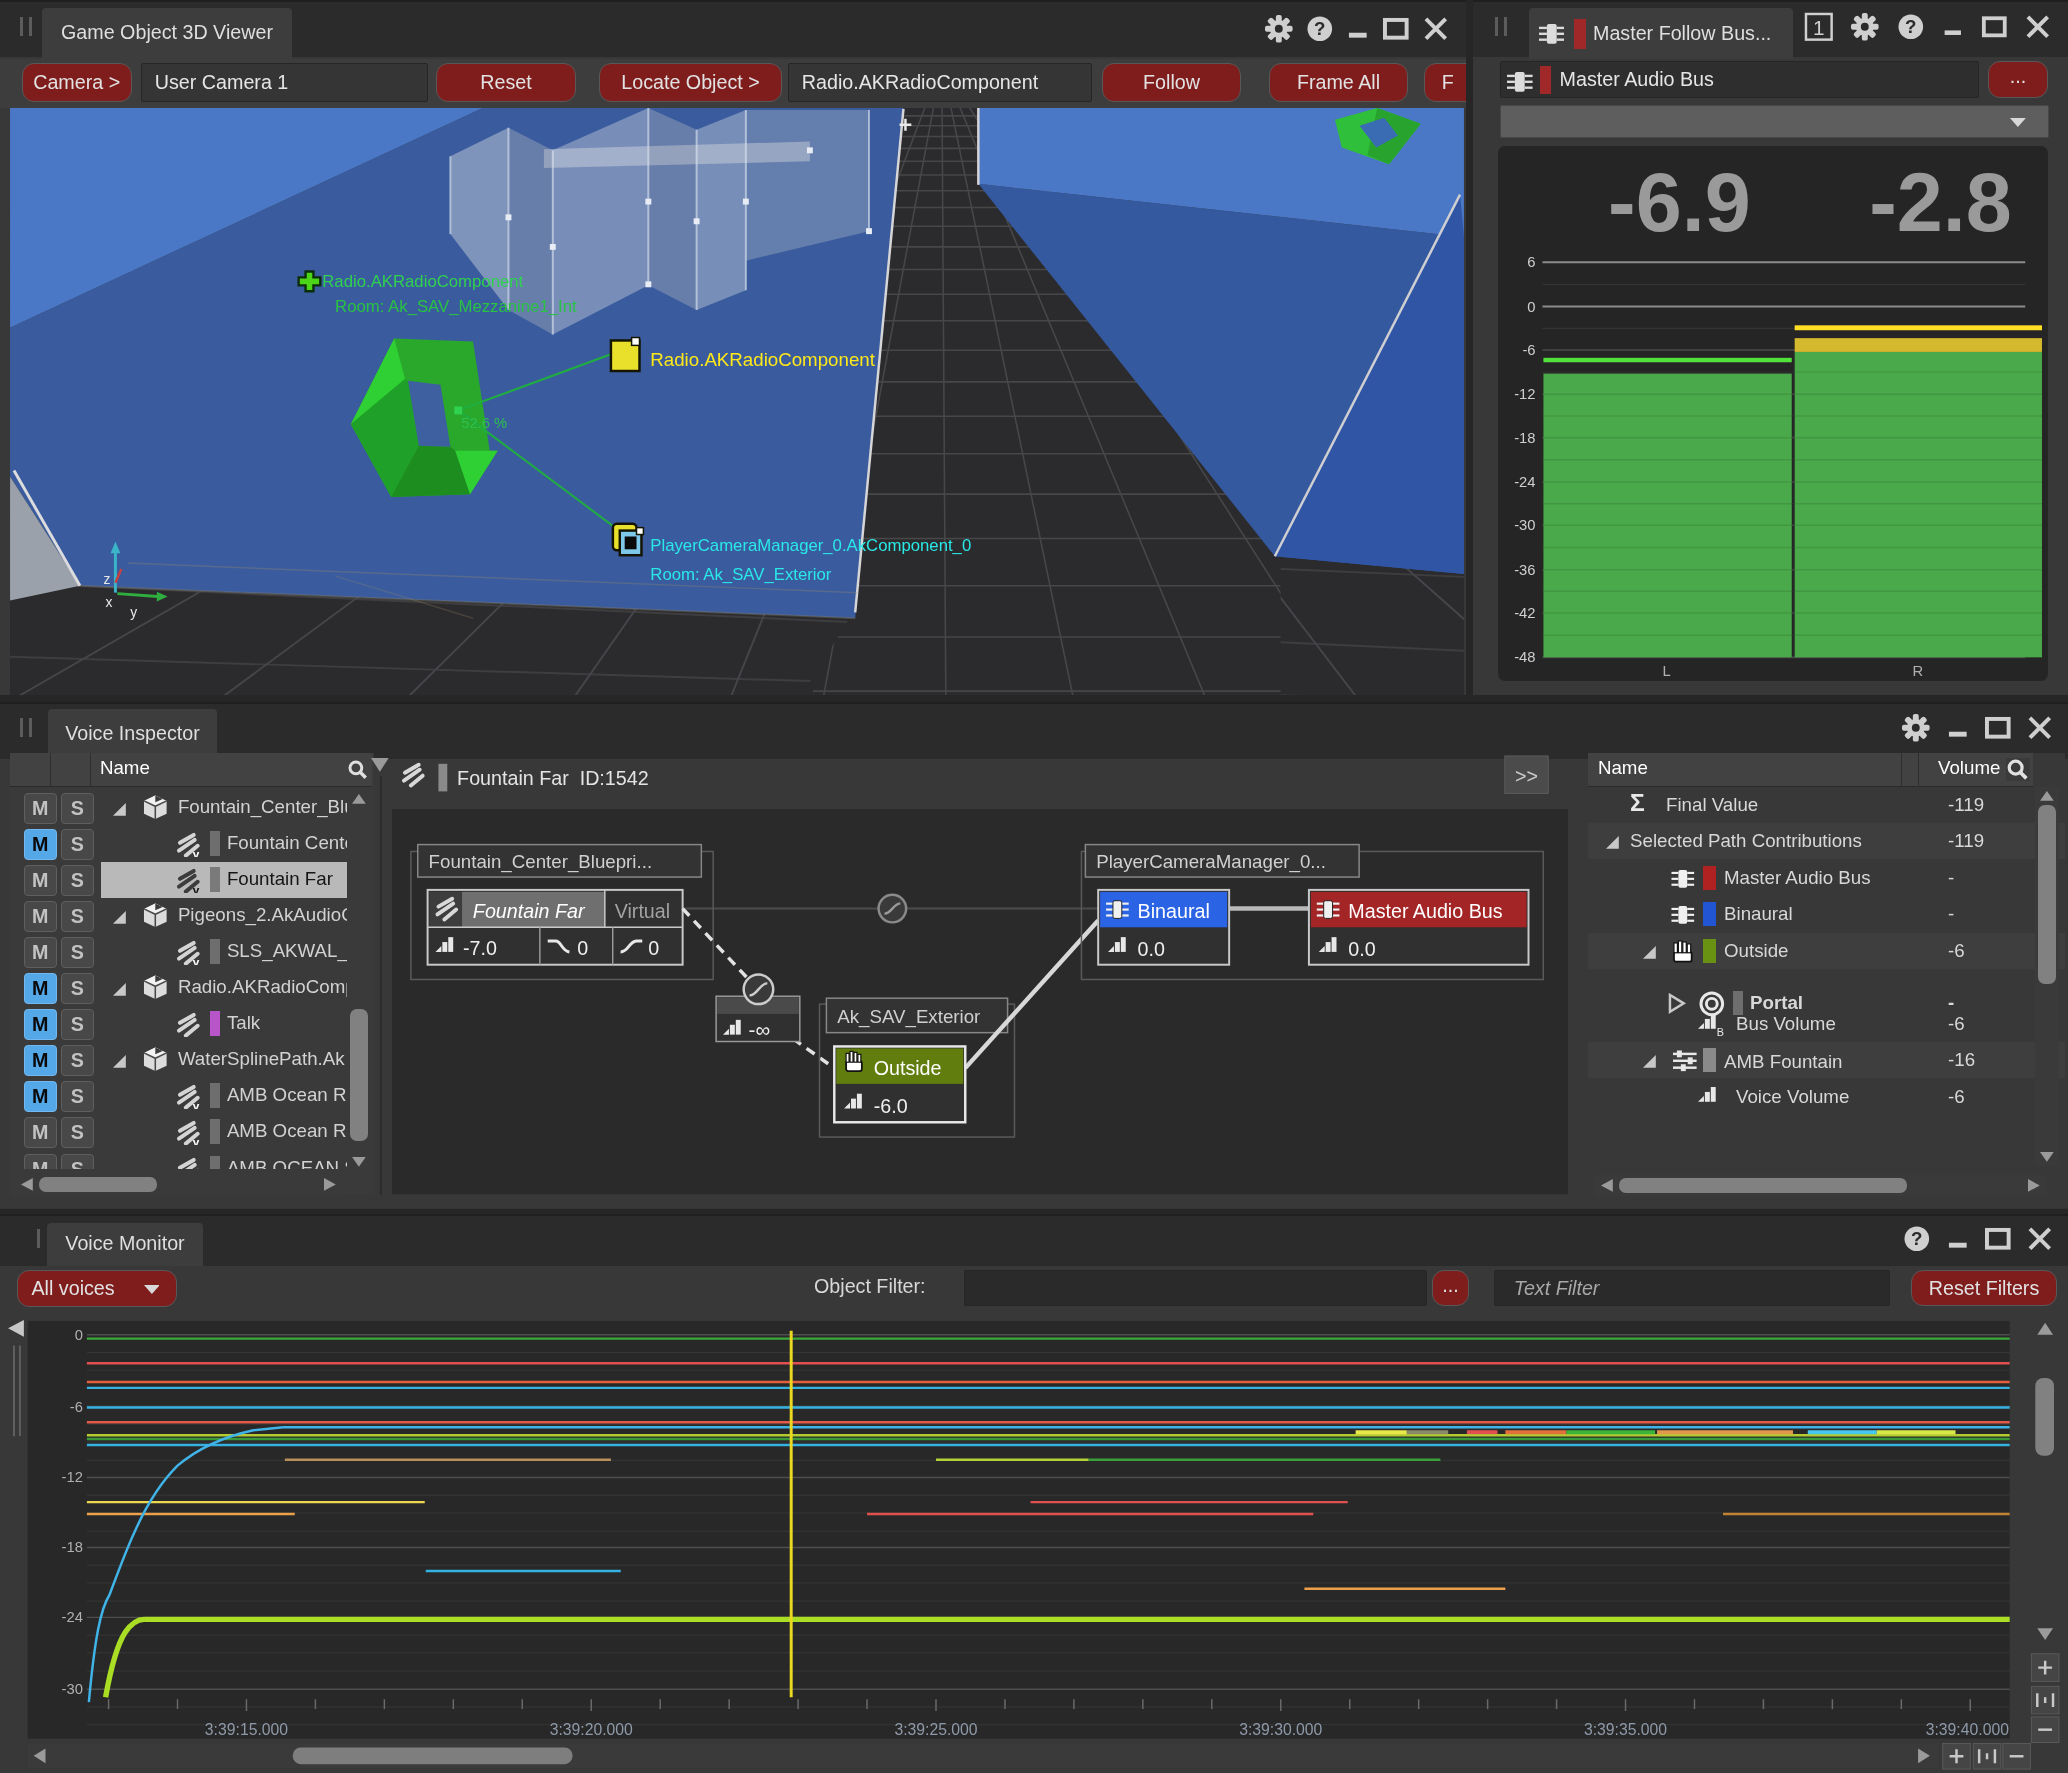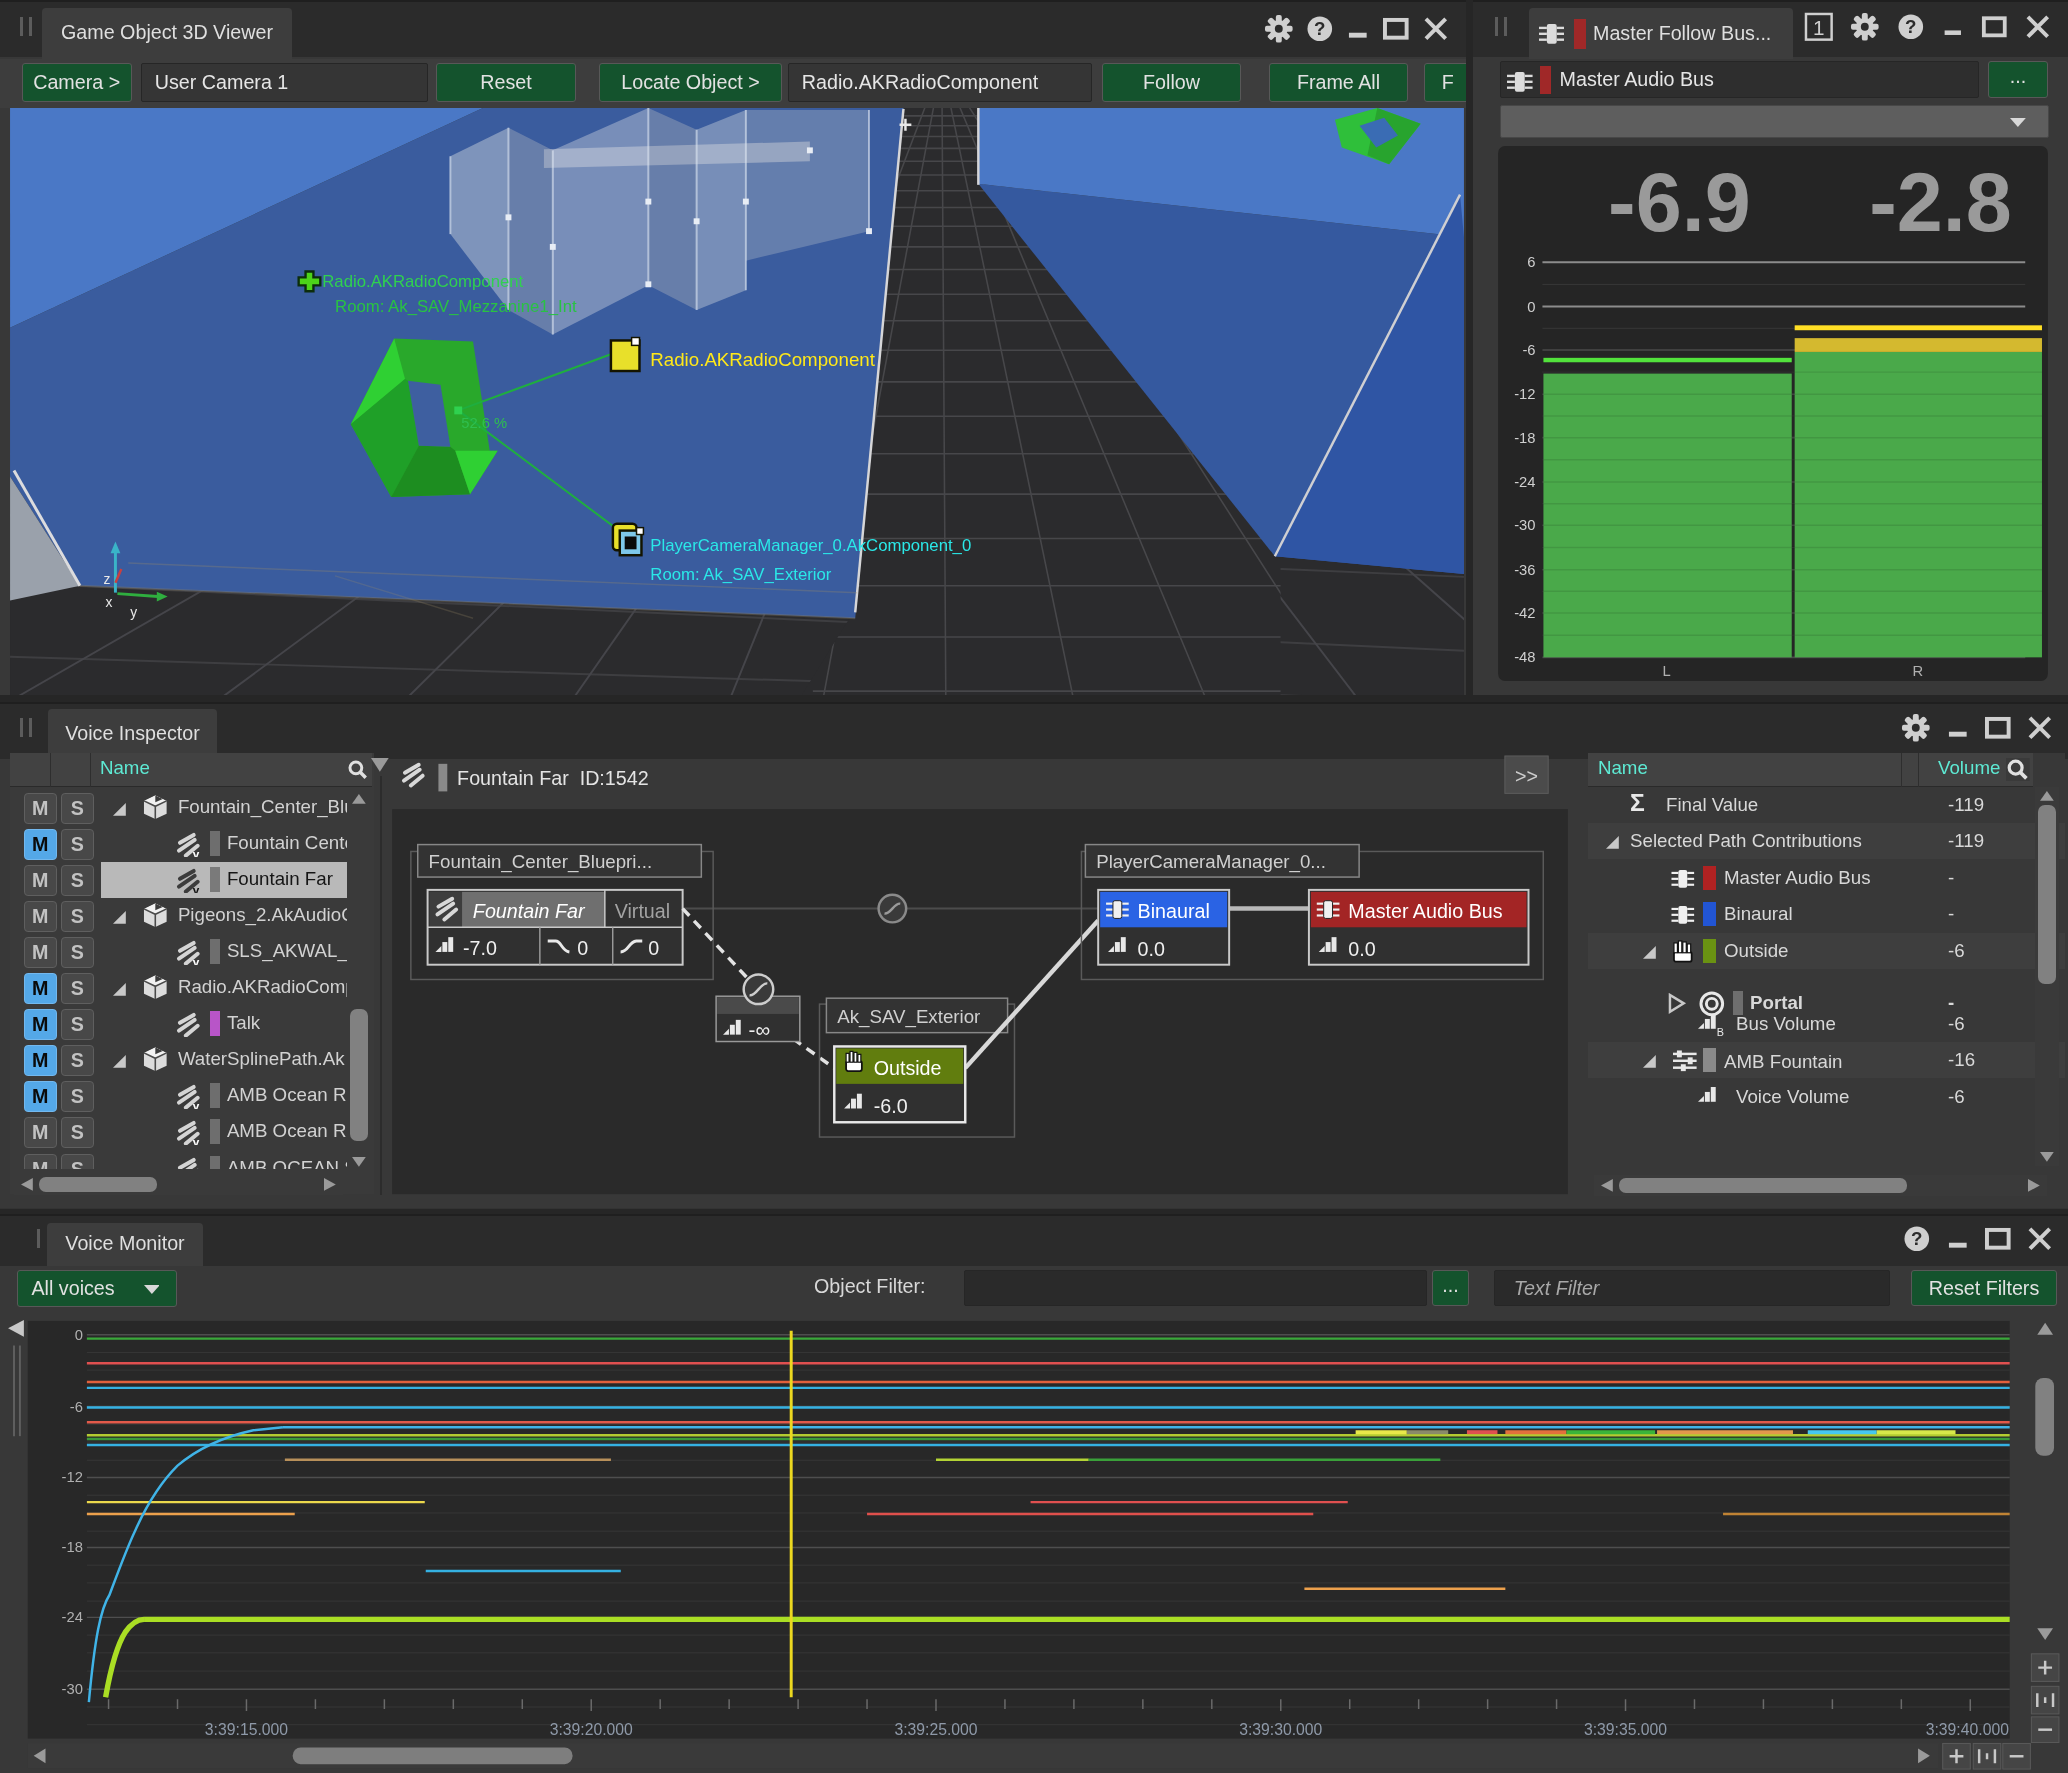--- a/index.html
+++ b/index.html
@@ -4,35 +4,35 @@
 <style>
   * { margin:0; padding:0; box-sizing:border-box; }
   html,body { width:2069px; height:1773px; background:#2f2f2f; overflow:hidden;
     font-family:"Liberation Sans", sans-serif; color:#dcdcdc; }
   .abs { position:absolute; }
   #root { position:absolute; left:0; top:0; width:2069px; height:1773px; background:#333333; }
   .panel { position:absolute; background:#383838; }
   .tbar { position:absolute; left:0; right:0; top:0; height:57px; background:#2b2b2b; border-top:2px solid #1f1f1f;}
   .tab { position:absolute; background:#3d3d3d; border-radius:3.9px 3.9px 0 0; color:#dfdfdf; font-size:19.7px; }
   .grip { position:absolute; width:12.8px; height:19.7px; border-left:3px solid #5c5c5c; border-right:3px solid #5c5c5c; }
-  .btn { position:absolute; background:#14532d; border:1px solid #585858; border-radius:3px;
+  .btn { position:absolute; background:#7f1d1d; border:1px solid #585858; border-radius:12px;
      color:#e2e2e2; font-size:19.7px; text-align:center; }
   .field { position:absolute; background:#353535; border:1px solid #262626; border-radius:2px;
      color:#e6e6e6; font-size:19.7px; }
   .winicons { position:absolute; display:flex; align-items:center; }
   .winicons svg { display:block; }
   .vsep { position:absolute; background:#262626; }
   .trow { position:absolute; left:0; width:343px; height:36px; overflow:hidden; font-size:18.7px; color:#d2d2d2; }
   .mb { position:absolute; top:3px; width:33px; height:30.5px; background:#484848; border:1px solid #5f5f5f;
         border-radius:3.9px; color:#c2c2c2; font-size:19.7px; font-weight:bold; text-align:center; line-height:28.6px; }
   .mb.m { left:13.8px; } .mb.s { left:51px; }
   .mb.on { background:#54a8e8; color:#0a0a0a; border-color:#73b8ee; }
   .tlabel { position:absolute; top:5.9px; white-space:nowrap; }
   .vbar { position:absolute; top:4.9px; width:9.9px; height:25.6px; background:#6e6e6e; }
-  .thead { position:absolute; background:#424242; border-bottom:1px solid #2a2a2a; font-size:18.7px; color:#5eead4; }
+  .thead { position:absolute; background:#424242; border-bottom:1px solid #2a2a2a; font-size:18.7px; color:#ffffff; }
   .srow { position:absolute; left:0; width:477px; height:36px; overflow:hidden; font-size:18.7px; color:#d8d8d8; }
   .sb-track { position:absolute; background:#3a3a3a; }
   .sb-thumb { position:absolute; background:#818181; border-radius:6.9px; }
 </style>
 </head>
 <body>
 <div id="root">
 
 <div class="panel" style="left:0;top:0;width:1466px;height:701px;">
   <div class="tbar"></div>

